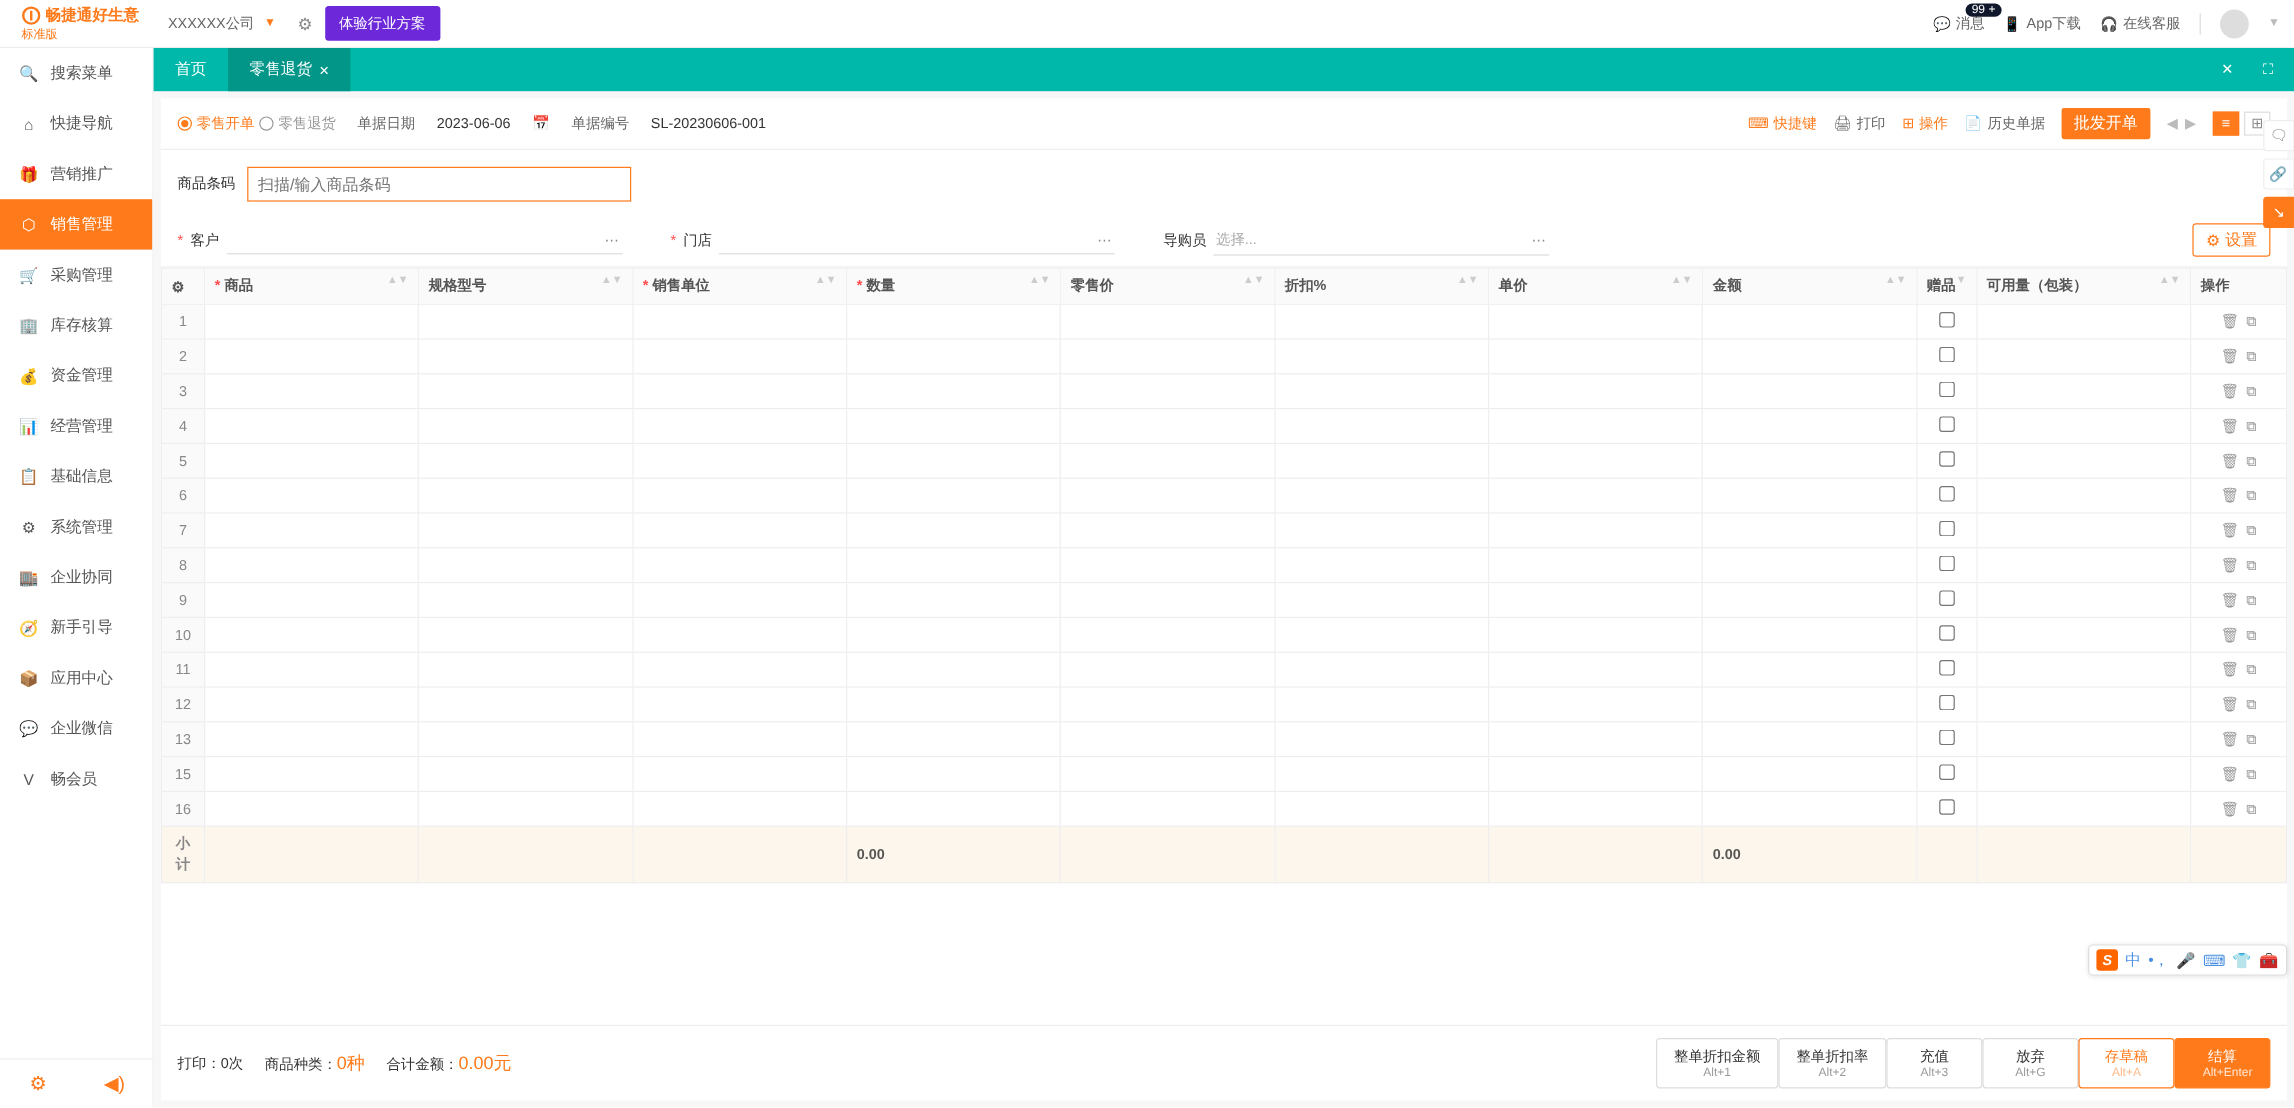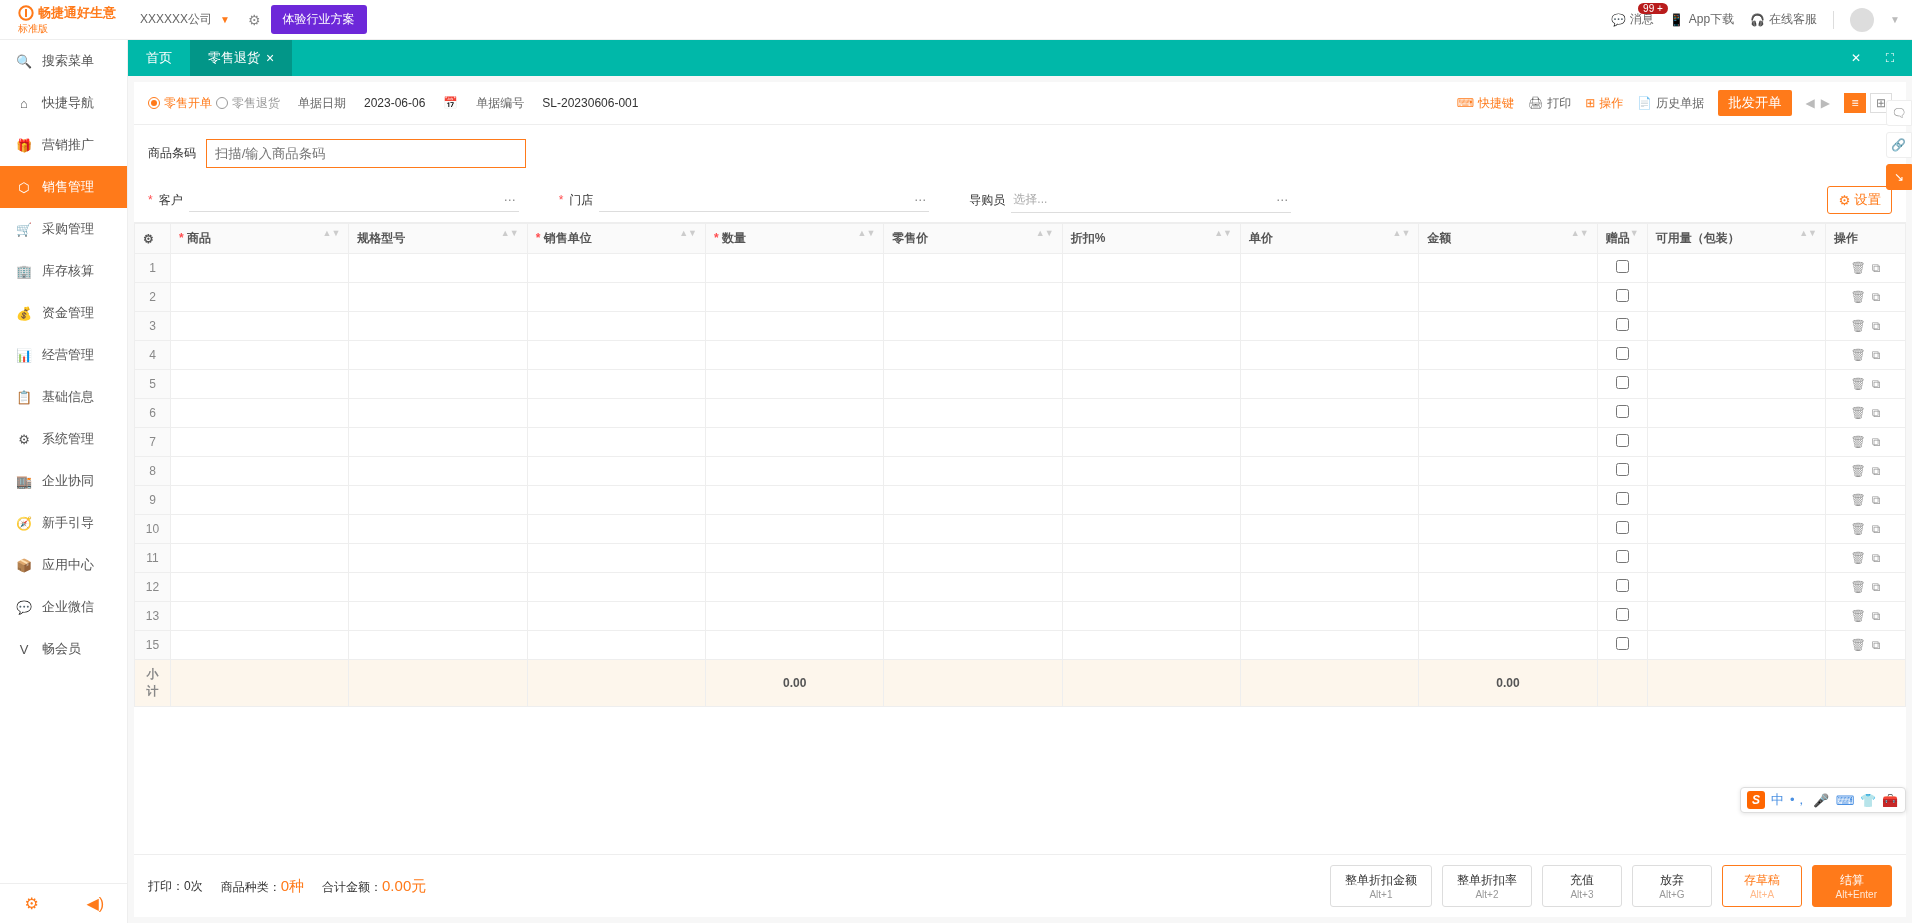--- a/index.html
+++ b/index.html
@@ -10,21 +10,21 @@
 .logo-area { width: 128px; display: flex; flex-direction: column; align-items: flex-start; padding-left: 6px; }
 .logo-area .brand { color: #ff7a1a; font-size: 13px; font-weight: bold; display: flex; align-items: center; gap: 4px; }
 .logo-area .edition { font-size: 10px; color: #ff7a1a; }
 .logo-area svg { width: 16px; height: 16px; }
 .company-select { display: flex; align-items: center; gap: 8px; color: #666; }
 .company-select .caret { color: #ff7a1a; font-size: 10px; }
 .gear { color: #888; font-size: 14px; cursor: pointer; }
 .btn-orange { background: #6d28d9; color: #fff; border: none; padding: 6px 12px; border-radius: 3px; font-size: 12px; cursor: pointer; margin-left: 10px; }
 .top-right { margin-left: auto; display: flex; align-items: center; gap: 16px; color: #666; }
 .top-right .item { display: flex; align-items: center; gap: 4px; cursor: pointer; position: relative; }
-.badge { position: absolute; top: -8px; right: -14px; background: #b91c1c; color: #fff; font-size: 10px; border-radius: 8px; padding: 0 5px; }
+.badge { position: absolute; top: -8px; right: -14px; background: #0f172a; color: #fff; font-size: 10px; border-radius: 8px; padding: 0 5px; }
 .avatar { width: 24px; height: 24px; background: #ddd; border-radius: 50%; }
 .divider-v { width: 1px; height: 18px; background: #ddd; }
 
 
 .layout { display: flex; height: calc(100vh - 40px); }
 .sidebar { width: 128px; background: #fff; border-right: 1px solid #eee; display: flex; flex-direction: column; }
 .sidebar .menu { flex: 1; overflow-y: auto; }
 .sidebar .menu-item { display: flex; align-items: center; gap: 10px; padding: 12px 16px; color: #555; cursor: pointer; font-size: 13px; }
 .sidebar .menu-item.active { background: #ff7a1a; color: #fff; }
 .sidebar .menu-item .icon { width: 16px; height: 16px; display: inline-flex; align-items: center; justify-content: center; }
@@ -78,26 +78,26 @@
 th .sort { color: #ccc; font-size: 9px; display: inline-flex; flex-direction: column; line-height: 6px; float: right; }
 td.row-num { text-align: center; color: #888; background: #fafafa; width: 36px; }
 td.chk { text-align: center; }
 td.chk input { accent-color: #ccc; }
 td.ops { text-align: center; }
 td.ops .op-ic { color: #999; cursor: pointer; margin: 0 3px; display: inline-block; }
 tr.subtotal td { background: #fdf6ec; font-weight: bold; }
 .col-num { width: 36px; }
 .col-ops { width: 80px; }
 .col-chk { width: 50px; }
-.num-right { text-align: center; }
+.num-right { text-align: left; }
 
 
 .footer { background: #fff; margin: 0 6px 6px 6px; border-top: 1px solid #eee; padding: 10px 14px; display: flex; align-items: center; gap: 18px; }
 .footer .stat .o { color: #ff7a1a; font-size: 15px; }
-.footer .actions { margin-left: auto; display: flex; gap: 10px; }
+.footer .actions { margin-left: auto; display: flex; }
 .footer .btn { border: 1px solid #ddd; background: #fff; padding: 6px 14px; border-radius: 3px; cursor: pointer; text-align: center; min-width: 80px; }
 .footer .btn .sub { font-size: 10px; color: #999; display: block; }
 .footer .btn.primary { background: #ff7a1a; border-color: #ff7a1a; color: #fff; }
 .footer .btn.primary .sub { color: #ffe7d6; text-align: right; }
 .footer .btn.outline-o { border-color: #ff7a1a; color: #ff7a1a; }
 .footer .btn.outline-o .sub { color: #ffb98a; }
 
 
 .right-dock { position: absolute; right: 0; top: 60px; display: flex; flex-direction: column; gap: 6px; }
 .right-dock .d { width: 26px; height: 26px; background: #fff; border: 1px solid #eee; display: flex; align-items: center; justify-content: center; color: #888; cursor: pointer; border-radius: 3px 0 0 3px; }
@@ -512,20 +512,34 @@
               <td></td>
               <td></td>
               <td></td>
               <td></td>
               <td></td>
               <td></td>
               <td class="chk"><input type="checkbox" style=""></td>
               <td></td>
               <td class="ops"><span class="op-ic">🗑</span><span class="op-ic">⧉</span></td>
             </tr>
+            <tr>
+              <td class="row-num">16</td>
+              <td></td>
+              <td></td>
+              <td></td>
+              <td></td>
+              <td></td>
+              <td></td>
+              <td></td>
+              <td></td>
+              <td class="chk"><input type="checkbox" style=""></td>
+              <td></td>
+              <td class="ops"><span class="op-ic">🗑</span><span class="op-ic">⧉</span></td>
+            </tr>
             <tr class="subtotal">
               <td class="row-num">小计</td>
               <td></td>
               <td></td>
               <td></td>
               <td class="num-right">0.00</td>
               <td></td>
               <td></td>
               <td></td>
               <td class="num-right">0.00</td>

